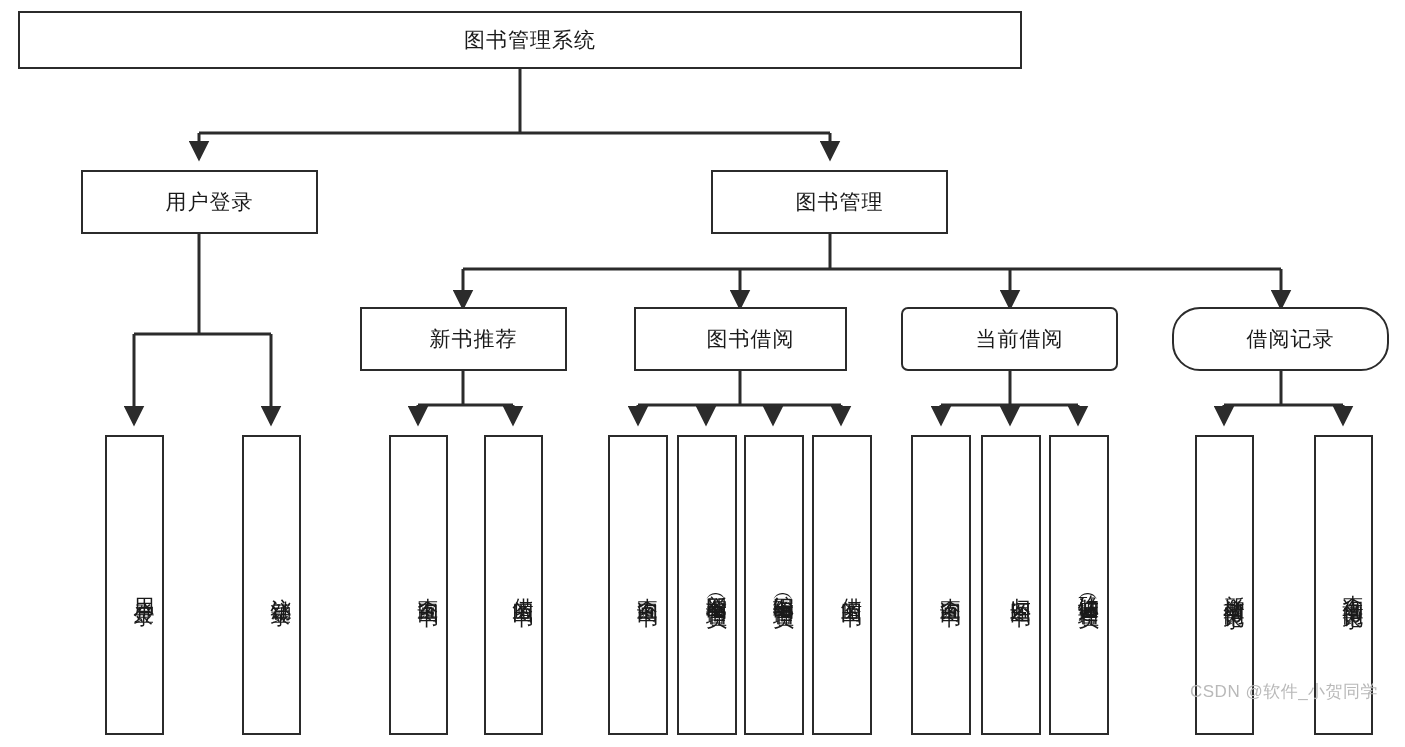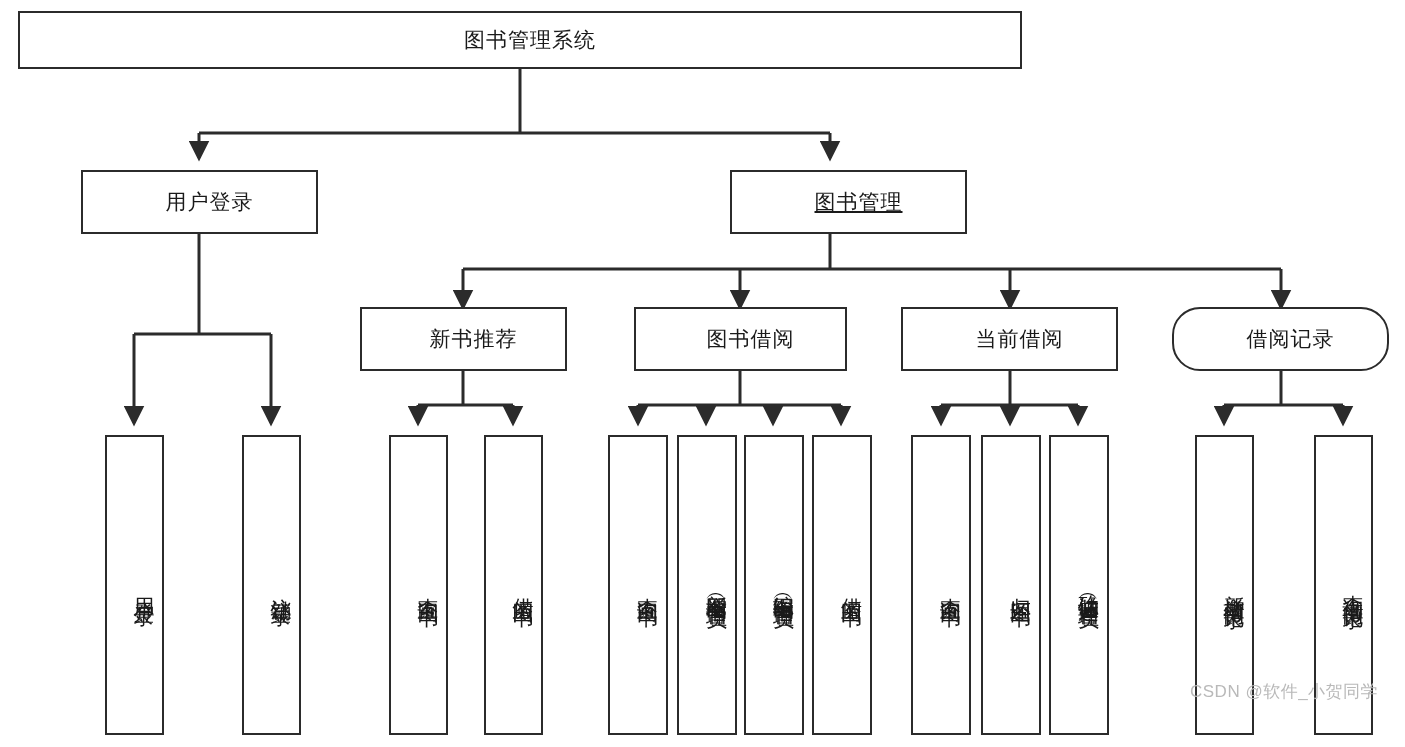--- a/index.html
+++ b/index.html
@@ -125,31 +125,31 @@
     </g>
   </svg>
 
   <div class="node horiz" style="left:18px; top:11px; width:1004px; height:58px;">
     <span class="node-label">图书管理系统</span>
   </div>
 
   <div class="node horiz" style="left:81px; top:170px; width:237px; height:64px;">
     <span class="node-label">用户登录</span>
   </div>
-  <div class="node horiz" style="left:730px; top:170px; width:237px; height:64px;text-decoration:underline;">
+  <div class="node horiz" style="left:711px; top:170px; width:237px; height:64px;">
     <span class="node-label">图书管理</span>
   </div>
 
   <div class="node horiz" style="left:360px; top:307px; width:207px; height:64px;">
     <span class="node-label">新书推荐</span>
   </div>
   <div class="node horiz" style="left:634px; top:307px; width:213px; height:64px;">
     <span class="node-label">图书借阅</span>
   </div>
-  <div class="node horiz" style="left:901px; top:307px; width:217px; height:64px;">
+  <div class="node horiz" style="left:901px; top:307px; width:217px; height:64px;border-radius:7px;">
     <span class="node-label">当前借阅</span>
   </div>
   <div class="node horiz" style="left:1172px; top:307px; width:217px; height:64px;border-radius:28px;">
     <span class="node-label">借阅记录</span>
   </div>
 
   <div class="node vert" style="left:105px; top:435px; width:59px; height:300px;">
     <span class="node-label">用户登录</span>
   </div>
   <div class="node vert" style="left:242px; top:435px; width:59px; height:300px;">

